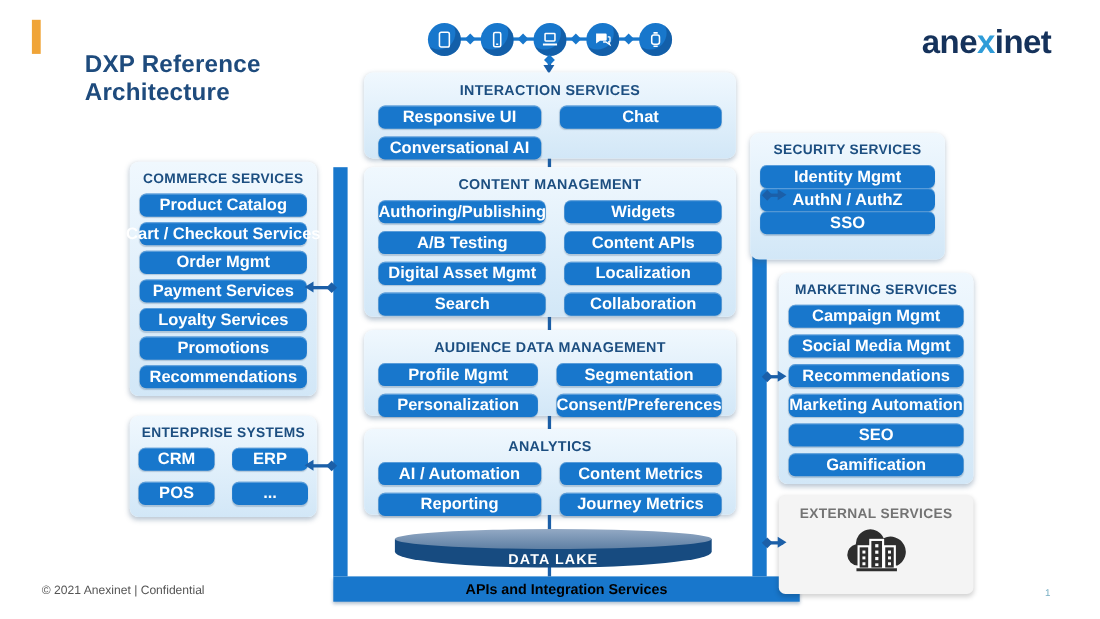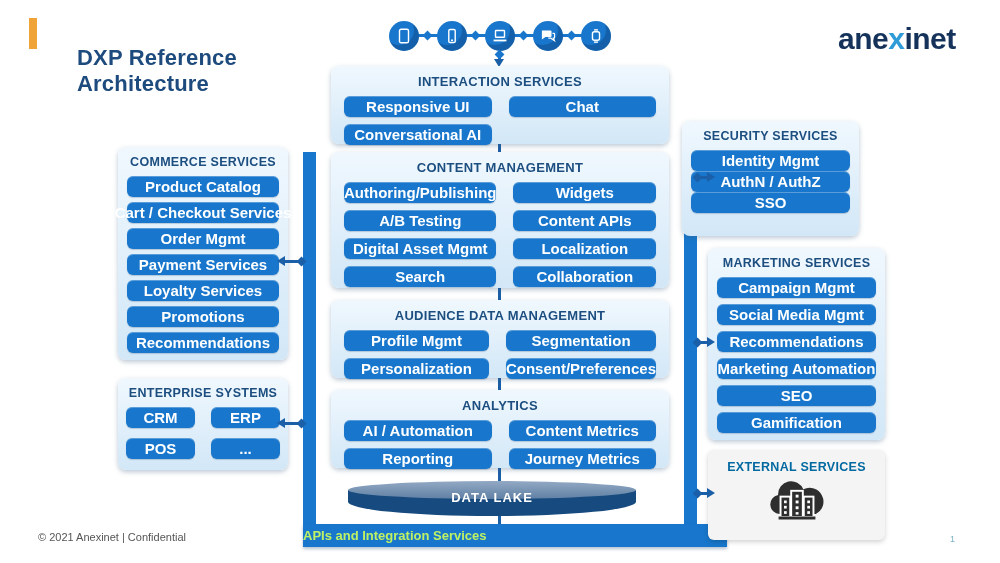--- a/index.html
+++ b/index.html
@@ -28,30 +28,30 @@
   .panel.side h3{font-size:12.5px;}
   .grid2{display:grid;grid-template-columns:1fr 1fr;column-gap:17px;row-gap:7px;padding:0 13px;}
   .vlist{display:flex;flex-direction:column;gap:5px;padding:0 9px;}
   .grid2s{display:grid;grid-template-columns:1fr 1fr;column-gap:16px;row-gap:10px;padding:0 8px;}
   .pill{height:21px;border-radius:6px;background:#1877CC;color:#ffffff;font-size:15px;font-weight:bold;
         display:flex;align-items:center;justify-content:center;white-space:nowrap;
         box-shadow:inset 0 1px 0 rgba(255,255,255,.28),0 1px 1px rgba(40,80,120,.25);}
   
   .external{position:absolute;left:708px;top:450px;width:177px;height:90px;border-radius:6px;
             background:#F4F4F4;box-shadow:0 2px 5px rgba(0,0,0,.18);text-align:center;}
-  .external h3{margin:10px 4px 4px;color:#0369a1;font-size:12.5px;font-weight:bold;letter-spacing:.3px;}
+  .external h3{margin:10px 4px 4px;color:#737373;font-size:12.5px;font-weight:bold;letter-spacing:.3px;}
   
   .vbar{position:absolute;width:13px;background:#1877CC;}
   .apis-bar{position:absolute;left:303px;top:524px;width:424px;height:23px;background:#1877CC;
-            color:#bef264;font-size:13px;font-weight:bold;display:flex;align-items:center;justify-content:flex-start;
+            color:#000000;font-size:13px;font-weight:bold;display:flex;align-items:center;justify-content:center;
             box-shadow:0 2px 3px rgba(40,80,120,.35);}
   
-  .cylinder{position:absolute;left:348px;top:490px;width:288px;height:26px;background:#174B80;
+  .cylinder{position:absolute;left:359px;top:490px;width:288px;height:26px;background:#174B80;
             border-radius:0 0 50% 50% / 0 0 55% 55%;
-            display:flex;align-items:flex-start;justify-content:center;}
+            display:flex;align-items:flex-end;justify-content:center;}
   .cylinder::before{content:"";position:absolute;left:0;top:-9px;width:100%;height:18px;border-radius:50%;
             background:linear-gradient(180deg,#93A9C4 0%,#5F80A4 100%);}
   .cylinder span{position:relative;color:#ffffff;font-size:13px;font-weight:bold;letter-spacing:1px;}
   
   .vline{position:absolute;left:498px;width:3px;background:#1B5FA8;}
   .hline{position:absolute;height:3px;background:#1B5FA8;}
   .dia{position:absolute;width:7px;height:7px;background:#1B5FA8;transform:rotate(45deg);}
   .dia.b{background:#1877CC;}
   .tri-l{position:absolute;width:0;height:0;border-top:5px solid transparent;border-bottom:5px solid transparent;border-right:8px solid #1B5FA8;}
   .tri-r{position:absolute;width:0;height:0;border-top:5px solid transparent;border-bottom:5px solid transparent;border-left:8px solid #1B5FA8;}

